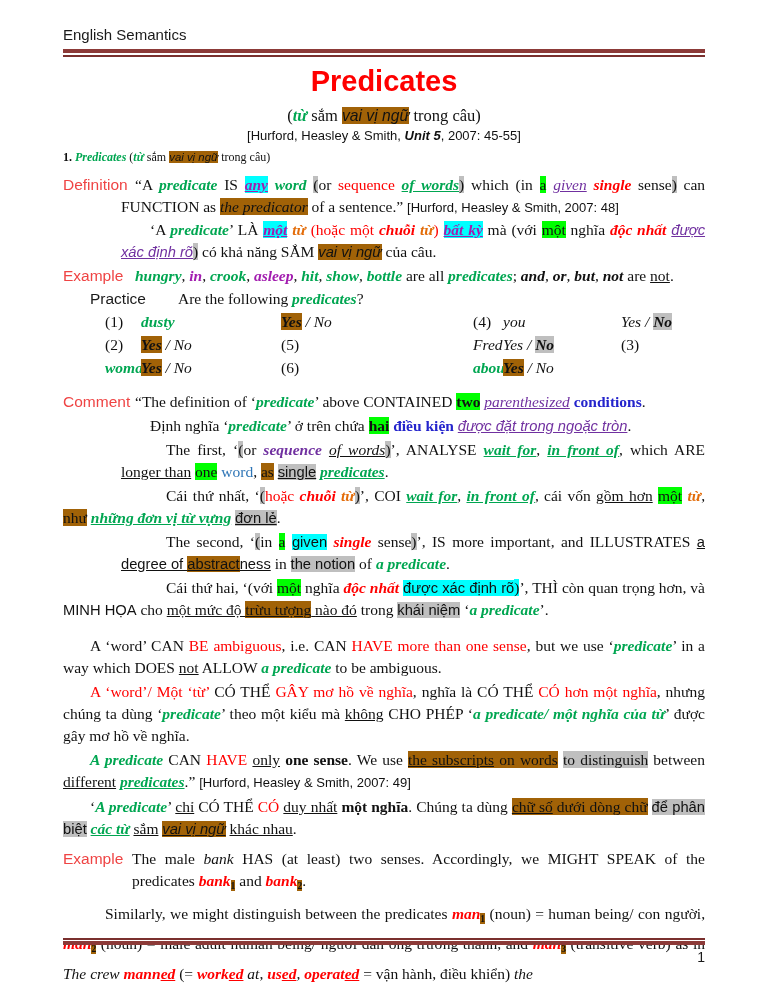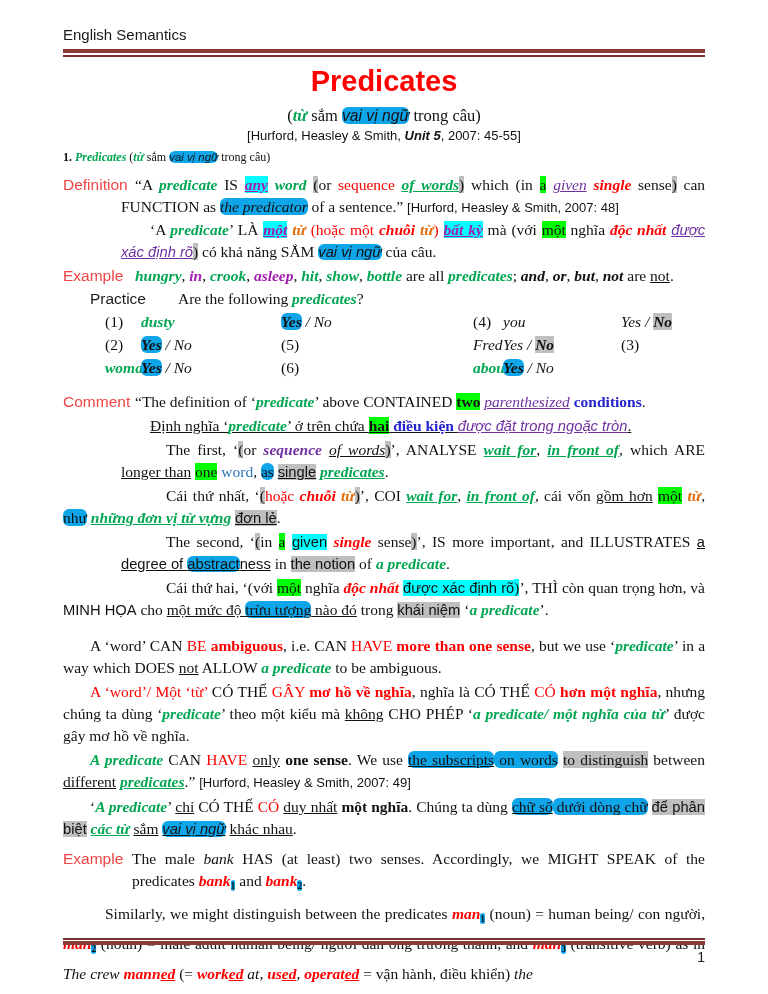--- a/index.html
+++ b/index.html
@@ -27,45 +27,45 @@
   .def-vi{margin-left:58px;text-indent:29px;}
   .ex1{margin-top:2px;margin-left:72px;}
   .ex1 .lbl{left:-72px;}
   .practice-line{margin-top:1px;margin-left:27px;font-size:15.5px;line-height:22px;}
   .lbl-inline{font-family:"Liberation Sans",sans-serif;margin-right:32px;color:#1a1a1a;}
   .practice-grid{margin-left:42px;display:grid;grid-template-columns:36px 140px 192px 30px 118px 1fr;
                  font-size:15.5px;line-height:23px;}
   .practice-grid span{white-space:nowrap;}
   .cmt1{margin-top:12px;margin-left:72px;}
   .cmt1 .lbl{left:-72px;}
-  .cmt2{margin-left:87px;margin-top:2px;text-decoration:underline;}
+  .cmt2{margin-left:87px;margin-top:2px;}
   .cmt-ind{margin-left:58px;text-indent:45px;margin-top:2px;}
   .cmt-full{margin-left:0;text-indent:103px;margin-top:2px;}
   .body-p{text-indent:27px;margin-top:2px;}
   .first-gap{margin-top:14px;}
   .ex2{margin-top:8px;margin-left:69px;}
   .ex2 .lbl{left:-69px;}
   .sim{text-indent:42px;margin-top:4px;line-height:25px;}
   
   .g{color:#00A651;font-weight:700;font-style:italic;}
   .bl{color:#a21caf;font-weight:700;font-style:italic;margin-top:48px;}
   .blb{color:#2424CC;font-weight:700;}
   .lb{color:#2E75B6;}
   .r{color:#FF0000;}
-  .rb{color:#FF0000;font-weight:700;}
+  .rb{color:#FF0000;font-weight:400;}
   .rbi{color:#FF0000;font-weight:700;font-style:italic;}
   .p{color:#7030A0;font-style:italic;text-decoration:underline;}
   .pbi{color:#7030A0;font-weight:700;font-style:italic;}
   .o{color:#E36C09;font-weight:700;font-style:italic;}
   .i{font-style:italic;}
   .b{font-weight:700;}
   .u{text-decoration:underline;}
   .sans{font-family:"Liberation Sans",sans-serif;font-size:0.95em;}
   .small{font-size:13px;}
-  .hy{background:#0ea5e9;border-radius:6px;}
+  .hy{background:#a16207;}
   .hc{background:#00FFFF;}
   .hg{background:#00FF00;}
   .hgr{background:#BFBFBF;}
   .sub{vertical-align:-0.3em;font-size:0.62em;font-weight:700;}
   
   .footer{position:absolute;left:63px;width:642px;top:938px;}
   .page-num{margin-top:4px;text-align:right;font-family:"Liberation Sans",sans-serif;font-size:14px;color:#1a1a1a;}
 </style>
 </head>
 <body>

